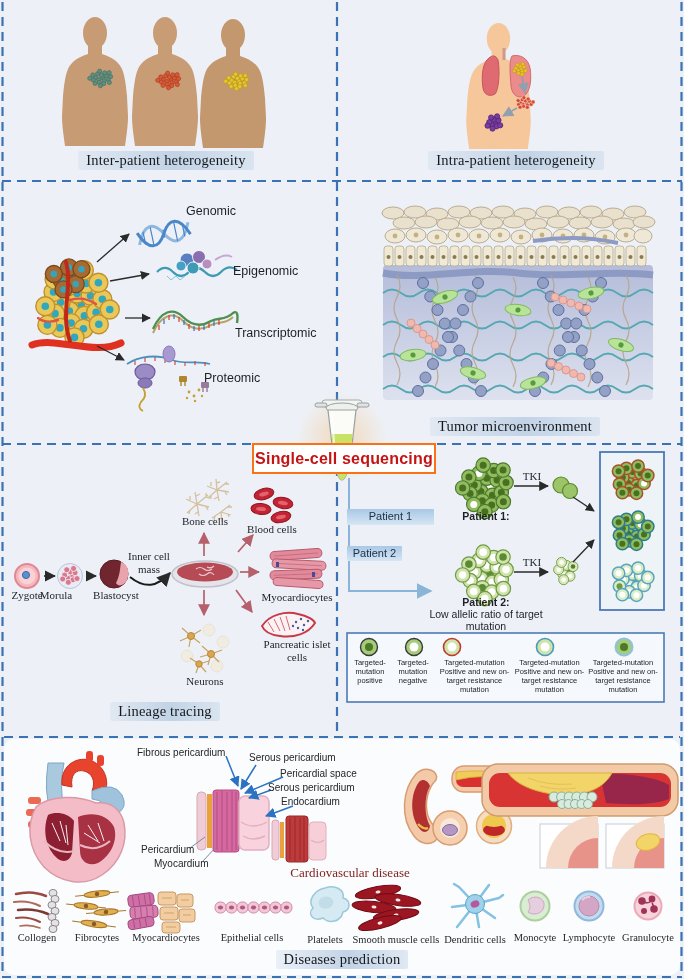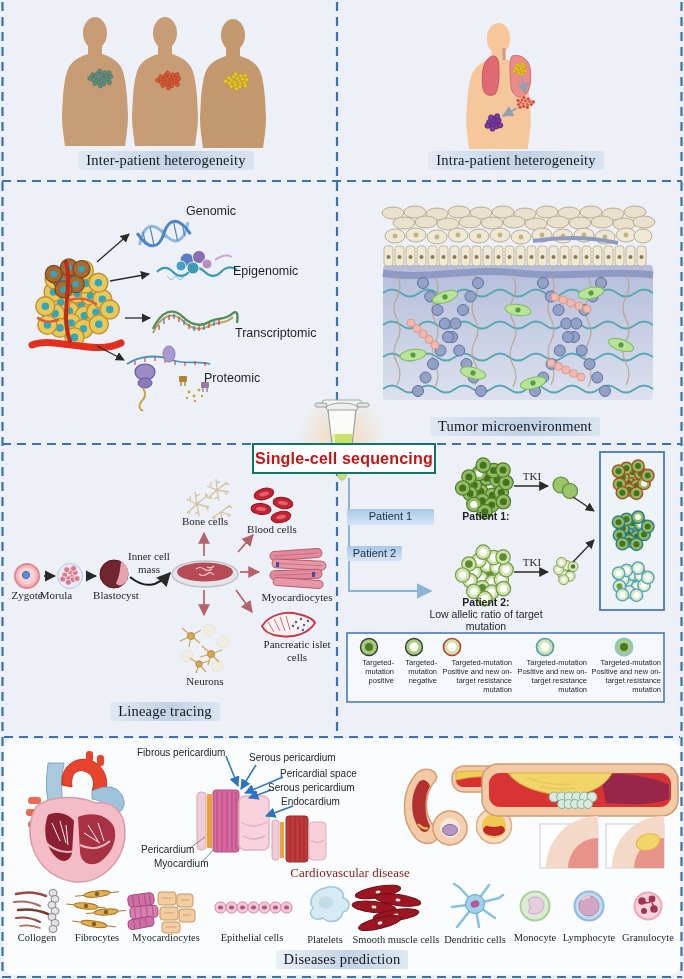--- a/index.html
+++ b/index.html
@@ -14,22 +14,22 @@
        background:linear-gradient(90deg,rgba(198,213,232,.30),#c2d3e6 55%,rgba(205,220,236,.60));}
   .lbl{font-size:11px;color:#23262a;line-height:1.14;}
   .omics{font-size:12.5px;color:#1d2024;}
   .cvl{font-size:10px;color:#23262a;line-height:1.1;}
   .cell-lbl{font-size:10.5px;color:#23262a;}
   .tki{font-size:11px;color:#1d2024;}
   .pbox{font-size:11px;color:#1c2f45;line-height:15px;text-align:center;border-radius:1px;
         background:linear-gradient(180deg,#a9c8e6,#d6e6f4);}
   .pcap{font-size:10.5px;color:#1d2024;text-align:center;line-height:1.12;}
   .pcap .b{font-weight:bold;}
-  .legend-t{font-size:7.5px;color:#23262a;text-align:right;line-height:1.18;}
-  .scs-box{border:2px solid #0f766e;background:#ffffff;display:flex;align-items:center;justify-content:center;text-align:center;}
+  .legend-t{font-size:7.5px;color:#23262a;text-align:center;line-height:1.18;}
+  .scs-box{border:2px solid #f97316;background:#ffffff;display:flex;align-items:center;justify-content:center;text-align:center;}
   .scs-box span{font-size:16px;font-weight:bold;color:#c41414;letter-spacing:.2px;}
   .cvcap{font-size:13px;color:#7f1d1d;}
 </style>
 </head>
 <body>
 
 <div id="stage">
 
 <svg class="abs" style="left:0;top:0" width="684" height="979" viewBox="0 0 684 979">
   <defs>

